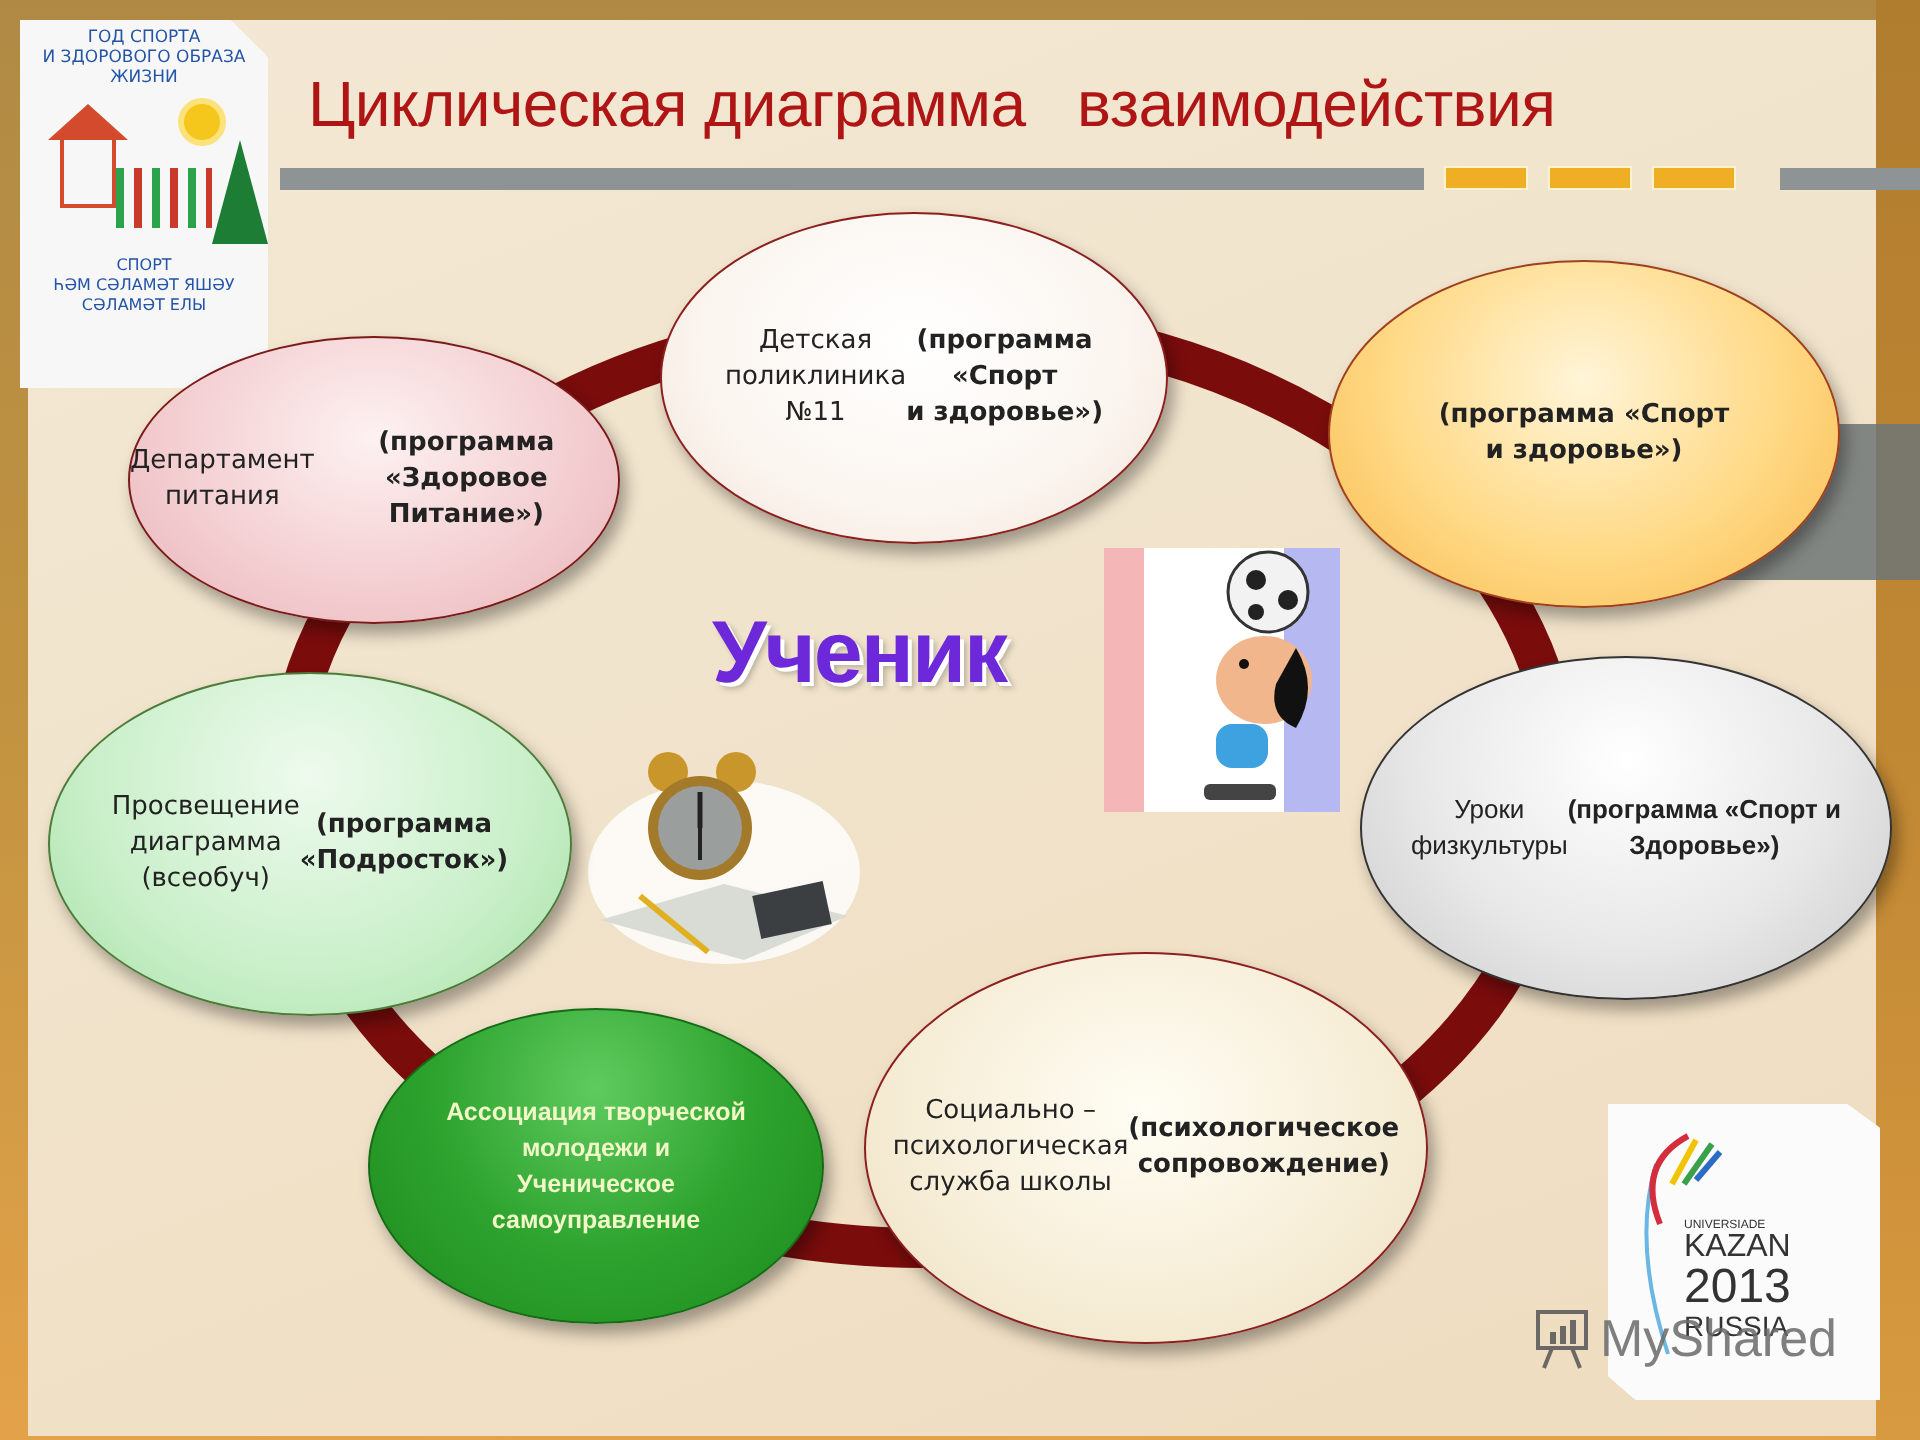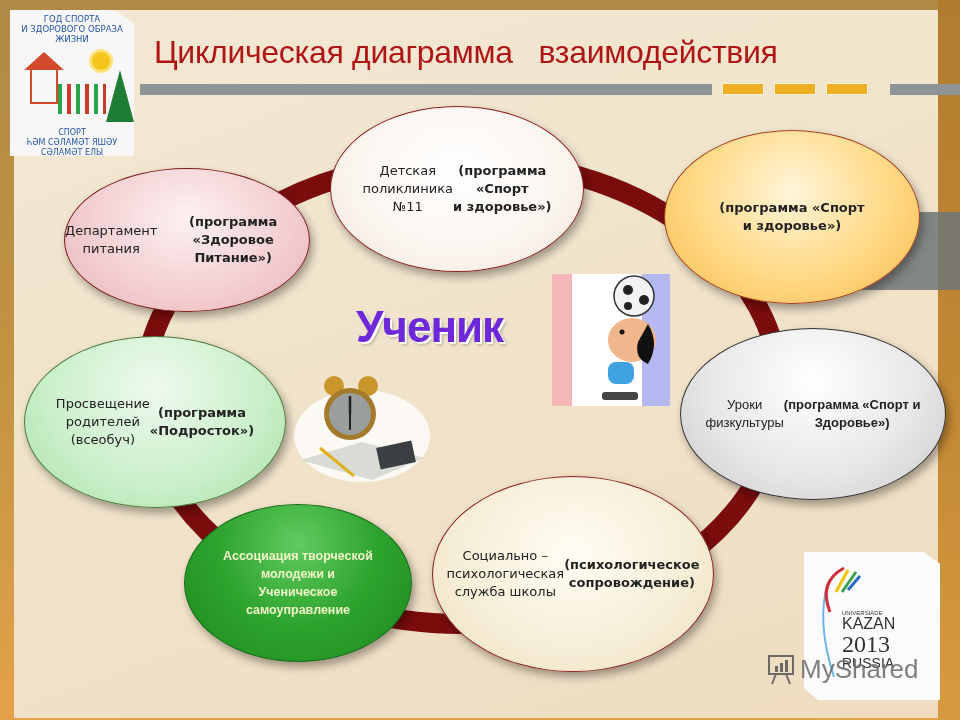--- a/index.html
+++ b/index.html
@@ -31,21 +31,21 @@
   .divider {
     position: absolute; top: 84px; height: 11px; background: #8e9496;
   }
   .divider.d1 { left: 140px; width: 572px; }
   .divider.d2 { left: 890px; width: 70px; }
   .dash {
     position: absolute; top: 83px; width: 42px; height: 12px;
     background: #f0ae24; border: 1px solid #fff3cf;
   }
   .logo-tl {
-    position: absolute; left: 10px; top: 10px; width: 124px; height: 146px;
+    position: absolute; left: 10px; top: 10px; width: 124px; height: 184px;
     background: #f7f7f7;
     clip-path: polygon(0 0, 85% 0, 100% 10%, 100% 100%, 0 100%);
     box-shadow: 2px 2px 4px rgba(0,0,0,.3);
     text-align: center; padding-top: 4px;
   }
   .logo-tl .lt { font-size: 8.5px; color: #2454a6; line-height: 10px; }
   .logo-tl .art { position: relative; height: 80px; margin: 2px 0; }
   .logo-tl .lb { font-size: 8px; color: #2454a6; line-height: 10px; }
   .house { position: absolute; left: 20px; top: 22px; width: 28px; height: 36px; border: 2px solid #d34a2c; }
   .roof { position: absolute; left: 14px; top: 6px; width: 0; height: 0;
@@ -96,21 +96,21 @@
   .clip-soccer { position: absolute; left: 552px; top: 274px; width: 124px; height: 134px; }
   .logo-br {
     position: absolute; left: 804px; top: 552px; width: 136px; height: 148px;
     background: #fbfbfb;
     clip-path: polygon(0 0, 88% 0, 100% 8%, 100% 100%, 10% 100%, 0 92%);
     box-shadow: 2px 2px 4px rgba(0,0,0,.3);
   }
   .logo-br .txt { position: absolute; left: 38px; top: 58px; color: #333; font-family: "Liberation Sans", sans-serif; line-height: 1; }
   .logo-br .t1 { font-size: 6px; }
   .logo-br .t2 { font-size: 16px; }
-  .logo-br .t3 { font-size: 24px; font-family: Liberation Serif, serif; }
+  .logo-br .t3 { font-size: 24px; }
   .logo-br .t4 { font-size: 14px; }
   .watermark {
     position: absolute; left: 766px; top: 652px; display: flex; align-items: center; gap: 4px;
     font-family: "Liberation Sans", sans-serif; font-size: 26px; color: #6a6a6a; opacity: .85;
   }
 </style>
 </head>
 <body>
 
 <div class="slide-panel"></div>
@@ -205,21 +205,21 @@
 
 <div class="node n-youth">
   <div class="bold-lib">Ассоциация  творческой
 молодежи  и
 Ученическое
 самоуправление</div>
 </div>
 
 <div class="node n-parents">
   <div class="reg">Просвещение
-родителей
+диаграмма
 (всеобуч)</div>
   <div class="bold">(программа
 «Подросток»)</div>
 </div>
 
 <div class="node n-food">
   <div class="reg">Департамент
 питания</div>
   <div class="bold">(программа  «Здоровое
 Питание»)</div>

